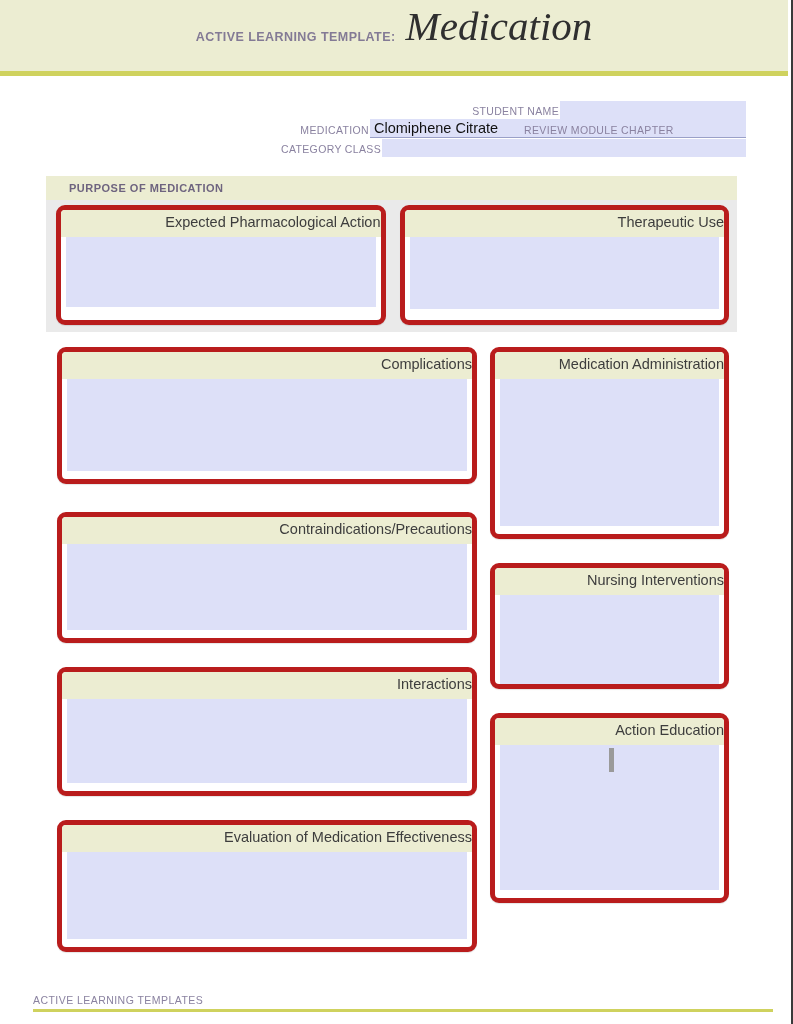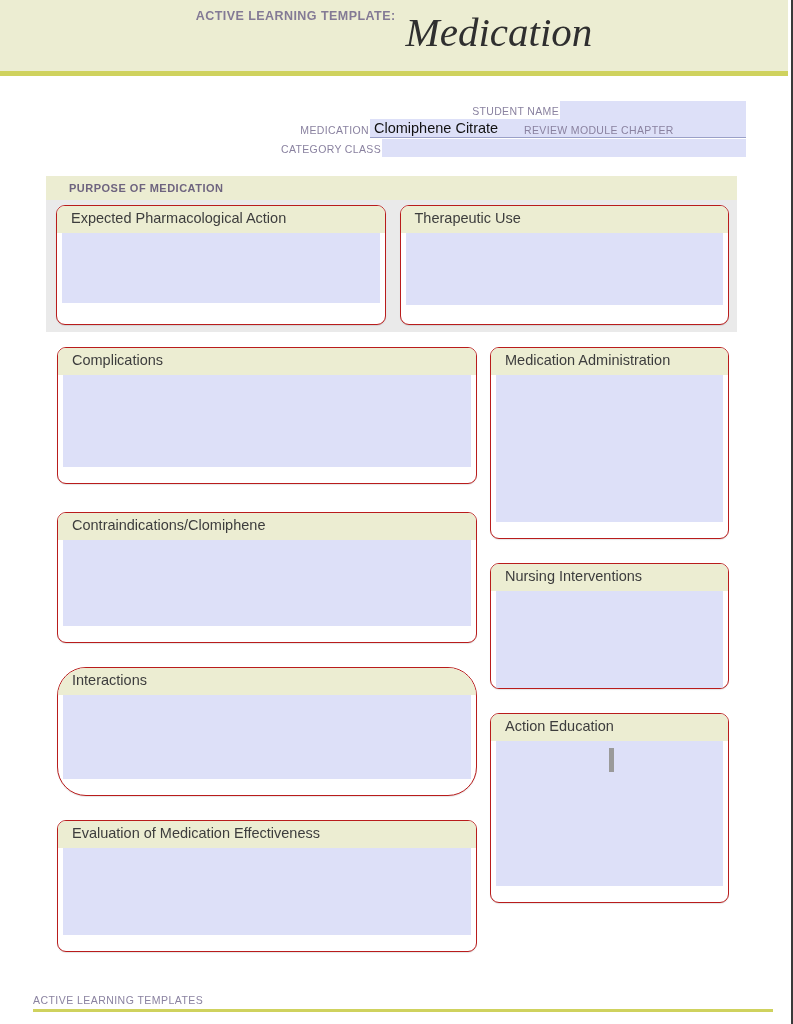--- a/index.html
+++ b/index.html
@@ -30,23 +30,23 @@
     width: 788px;
     height: 76px;
     background: #ecedd2;
     border-bottom: 5px solid #cfd25e;
     box-sizing: border-box;
   }
   .banner-inner {
     position: absolute;
     left: 0;
     right: 0;
-    bottom: 18px;
-    display: flex;
-    align-items: flex-start;
+    bottom: 24px;
+    display: flex;
+    align-items: flex-end;
     justify-content: center;
   }
   .banner-kicker {
     font-size: 12.5px;
     letter-spacing: 0.45px;
     color: #837a95;
     font-weight: 600;
     text-transform: uppercase;
     white-space: nowrap;
     position: relative;
@@ -134,26 +134,27 @@
     text-transform: uppercase;
   }
   .purpose-body {
     display: flex;
     gap: 14px;
     padding: 5px 8px 8px 10px;
   }
 
   
   .card {
-    border: 1px solid #b91c1c;
+    border: 5px solid #b91c1c;
     border-radius: 9px;
     background: #ffffff;
     box-sizing: border-box;
     overflow: hidden;
     box-shadow: 0 1px 1px rgba(0,0,0,0.10);
+    text-align: right;
   }
   .card-head {
     background: #ecedd2;
     padding: 5px 0 6px 14px;
     font-size: 14.5px;
     color: #3d3d3d;
     line-height: 1.1;
     white-space: nowrap;
   }
   .card-field {
@@ -183,21 +184,21 @@
 
   .gap-lg { height: 28px; }
   .gap-md { height: 24px; }
 
   .h-complications  { height: 137px; }
   .h-complications .card-field { height: 92px; }
 
   .h-contra { height: 131px; }
   .h-contra .card-field { height: 86px; }
 
-  .h-interactions { height: 129px; border-radius: 29px; }
+  .h-interactions { height: 129px; }
   .h-interactions .card-field { height: 84px; }
 
   .h-evaluation { height: 132px; }
   .h-evaluation .card-field { height: 87px; }
 
   .h-medadmin { height: 192px; }
   .h-medadmin .card-field { height: 147px; }
 
   .h-nursing { height: 126px; }
   .h-nursing .card-field { height: 133px; }
@@ -292,21 +293,21 @@
   <div class="col-left">
 
     <div class="card h-complications">
       <div class="card-head">Complications</div>
       <div class="card-field"></div>
     </div>
 
     <div class="gap-lg"></div>
 
     <div class="card h-contra">
-      <div class="card-head">Contraindications/Clomiphene</div>
+      <div class="card-head">Contraindications/Precautions</div>
       <div class="card-field"></div>
     </div>
 
     <div class="gap-md"></div>
 
     <div class="card h-interactions">
       <div class="card-head">Interactions</div>
       <div class="card-field"></div>
     </div>
 

